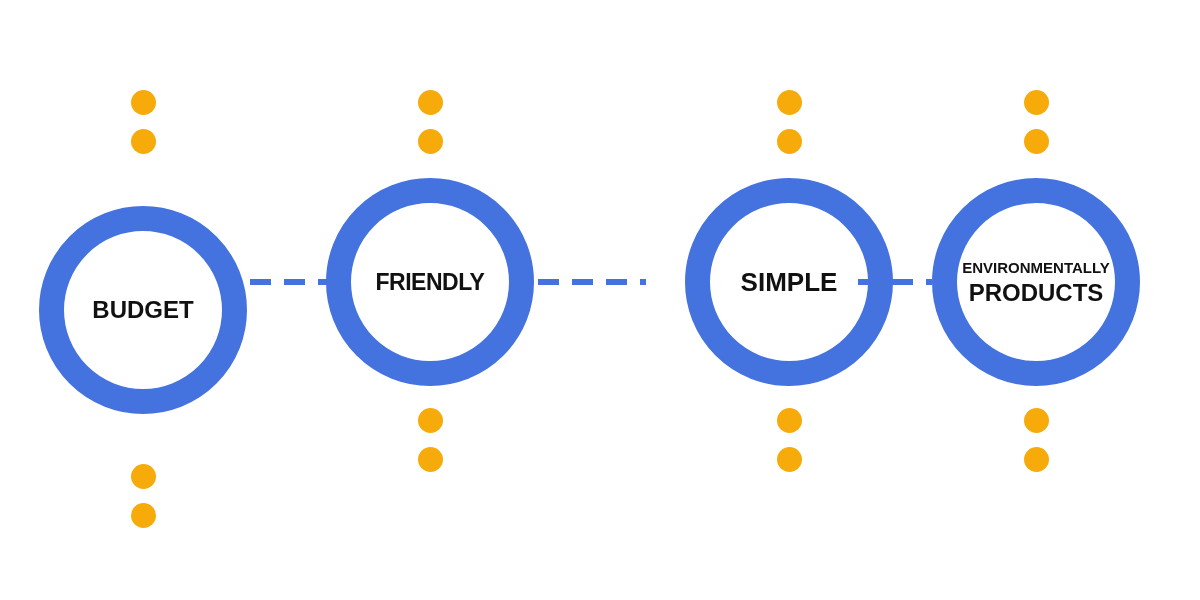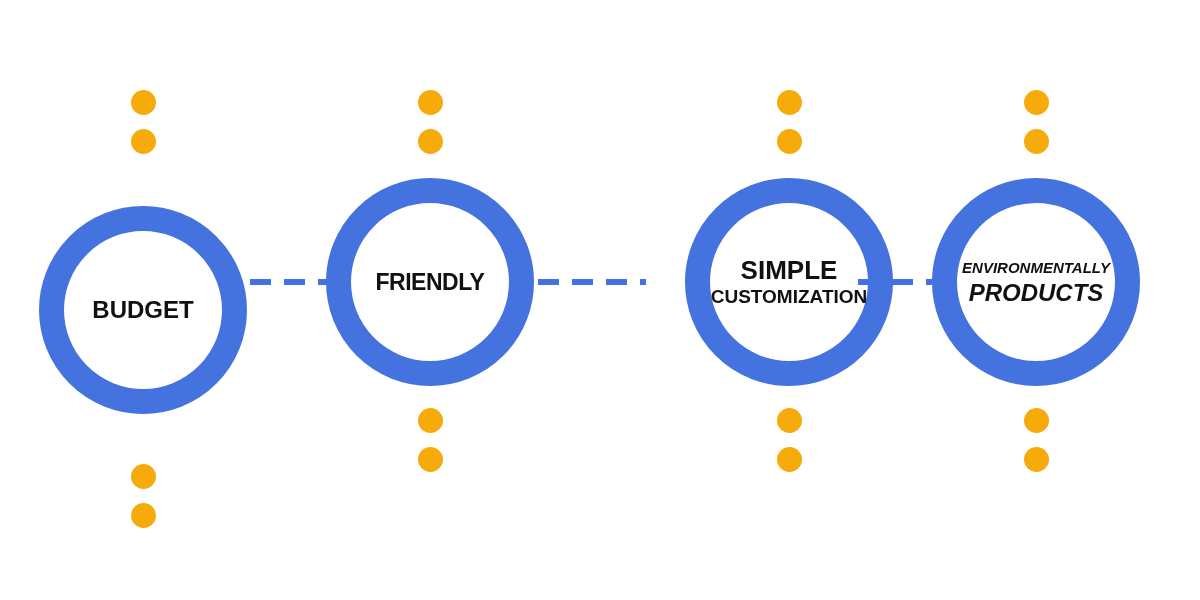--- a/index.html
+++ b/index.html
@@ -25,21 +25,21 @@
     position: absolute;
     top: 90px;
     width: 208px;
     display: flex;
     flex-direction: column;
     align-items: center;
   }
   .node.n1 { left: 39px; gap: 28px; }
   .node.n2 { left: 326px; }
   .node.n3 { left: 685px; }
-  .node.n4 { left: 932px; font-style: italic; }
+  .node.n4 { left: 932px; }
 
   .dots {
     display: flex;
     flex-direction: column;
     align-items: center;
     gap: 14px;
   }
   .dots.top { margin-bottom: 24px; }
   .dots.bottom { margin-top: 22px; }
   .dot {
@@ -131,21 +131,20 @@
   <div class="connector c2"></div>
 
   <div class="node n3">
     <div class="dots top">
       <span class="dot"></span>
       <span class="dot"></span>
     </div>
     <div class="ring">
       <div class="label">
         <span class="l1">SIMPLE</span>
-        <span class="l2">CUSTOMIZATION</span>
       </div>
     </div>
     <div class="dots bottom">
       <span class="dot"></span>
       <span class="dot"></span>
     </div>
   </div>
 
   <div class="connector c3"></div>
 

